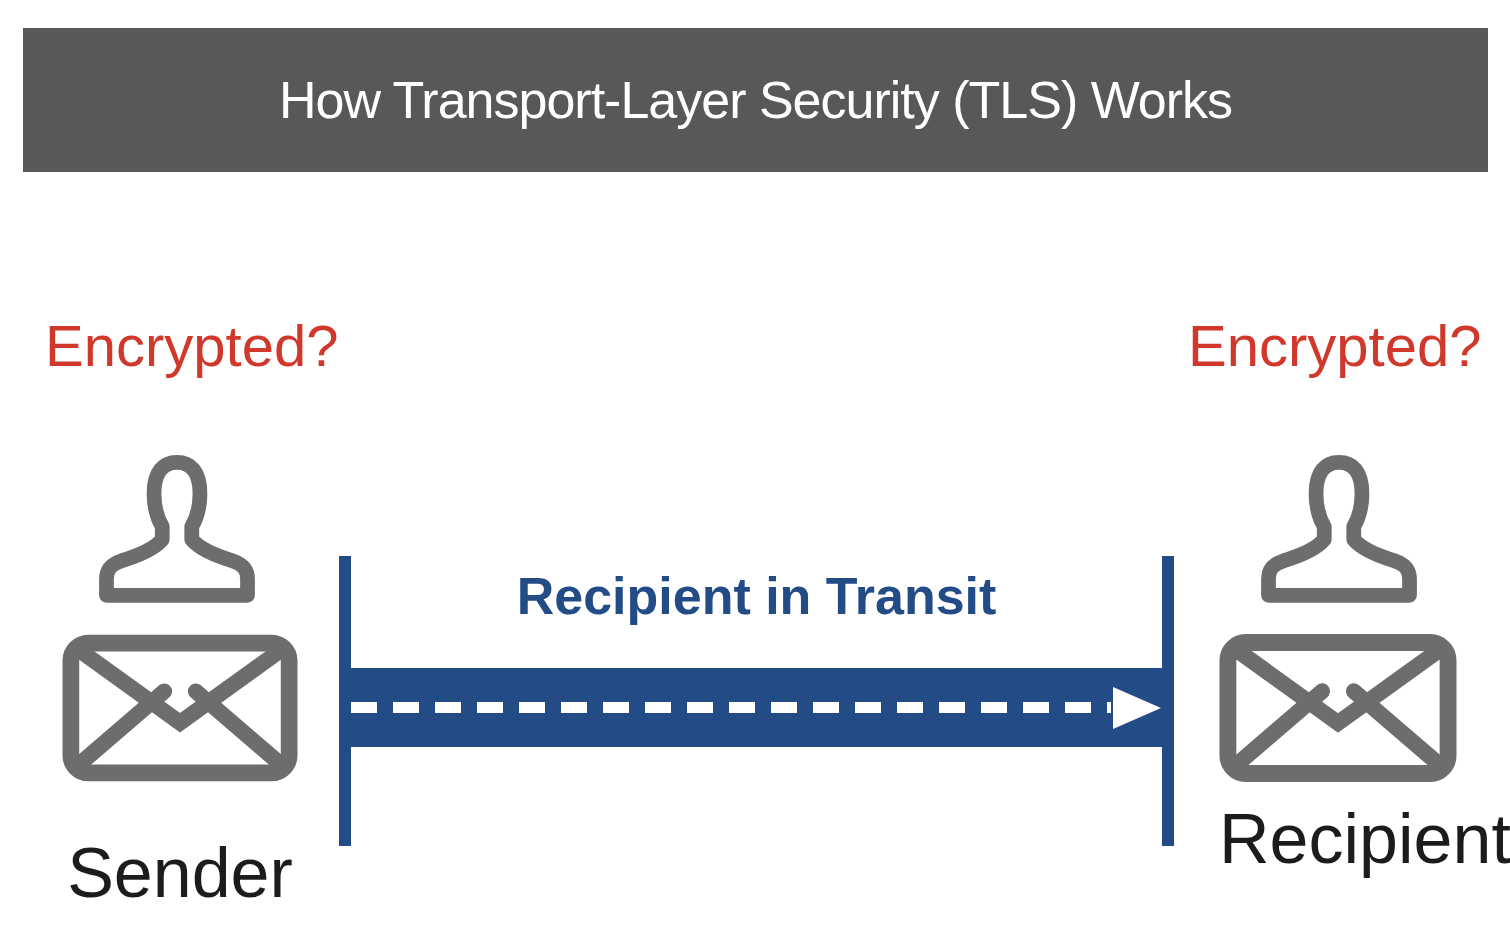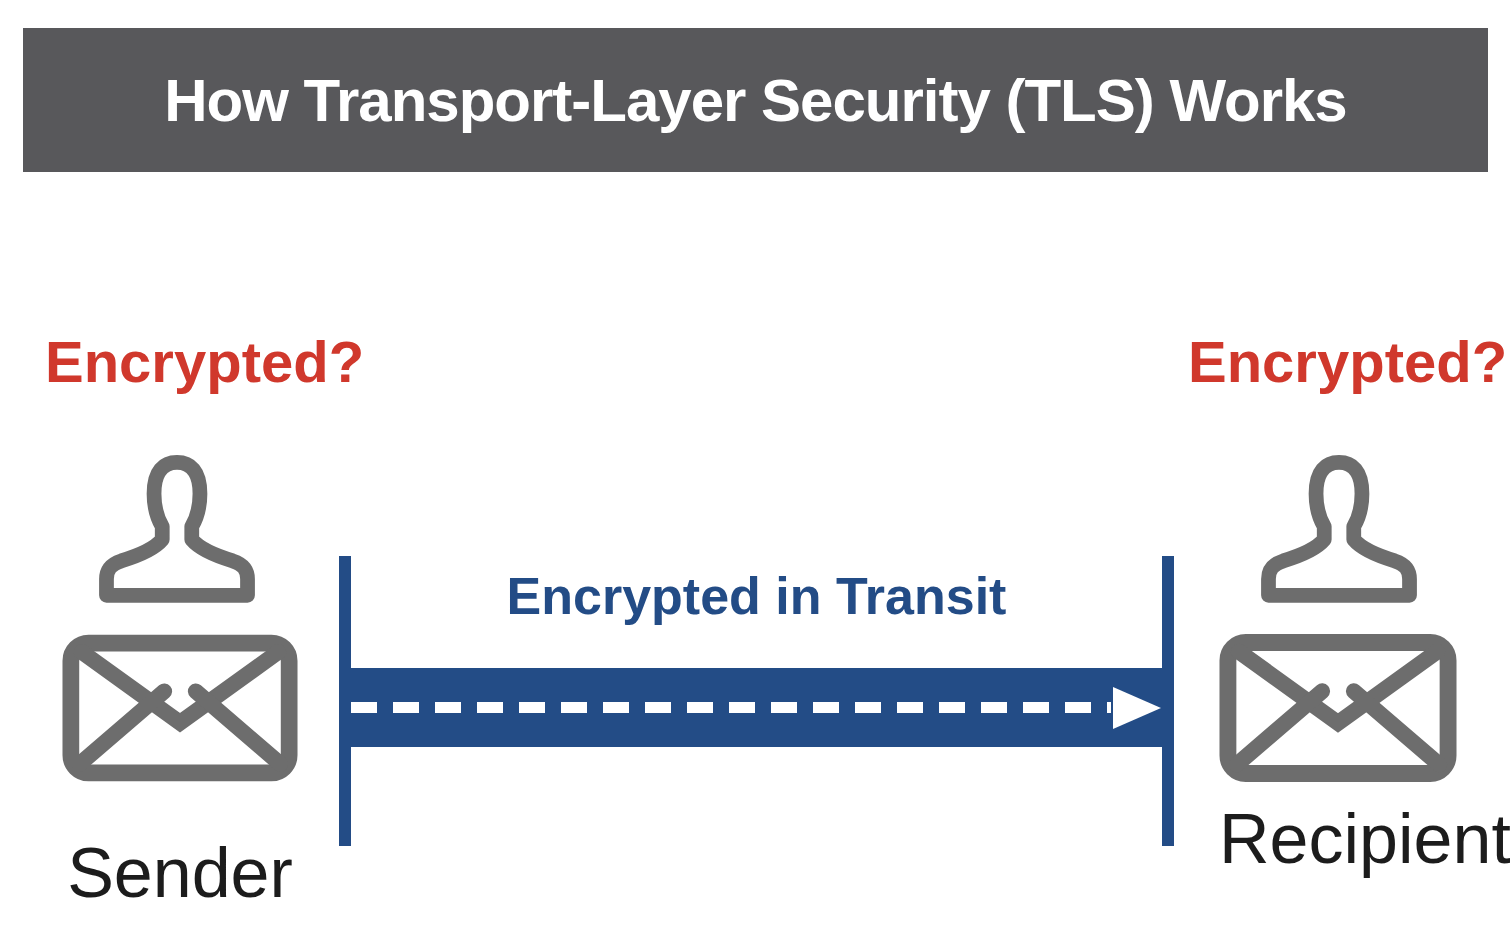--- a/index.html
+++ b/index.html
@@ -21,31 +21,31 @@
     position: absolute;
     left: 23px; top: 28px;
     width: 1465px; height: 144px;
     background: var(--header-bg, #58585B);
     display: flex;
     align-items: center;
     justify-content: center;
   }
   .header-bar .title {
     color: var(--title-text, #FFFFFF);
-    font-size: 60px;
-    font-weight: 700;
+    font-size: 52px;
+    font-weight: 400;
     letter-spacing: -1px;
     white-space: nowrap;
   }
   
   .encrypted-q {
     position: absolute;
-    top: 328px;
+    top: 312px;
     font-size: 58px;
-    font-weight: 700;
+    font-weight: 400;
     color: var(--alert-red, #D0382C);
     white-space: nowrap;
   }
   .encrypted-q.left  { left: 45px; }
   .encrypted-q.right { left: 1188px; }
   
   .endpoint { position: absolute; }
   .endpoint .person-icon {
     position: absolute;
     color: var(--icon-gray, #6D6D6D);
@@ -149,15 +149,15 @@
       </svg>
     </span>
     <div class="endpoint-label" style="left:1219px; top:799px; width:238px;">Recipient</div>
   </div>
 
   <div class="tunnel-bar left"></div>
   <div class="tunnel-bar right"></div>
   <div class="tunnel-band"></div>
   <div class="dashed-line"></div>
   <div class="arrow-head"></div>
-  <div class="transit-label">Encrypted in Transit</div>
+  <div class="transit-label">Recipient in Transit</div>
 
 </div>
 
 </body></html>

